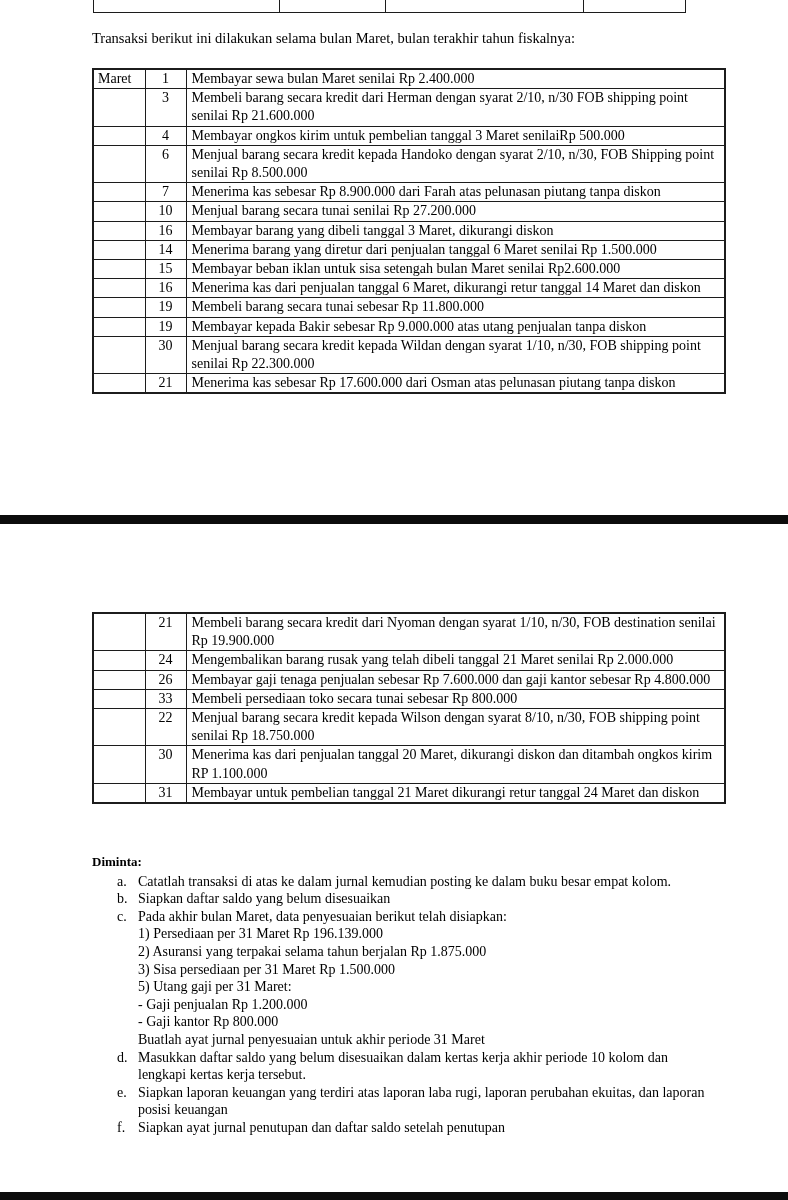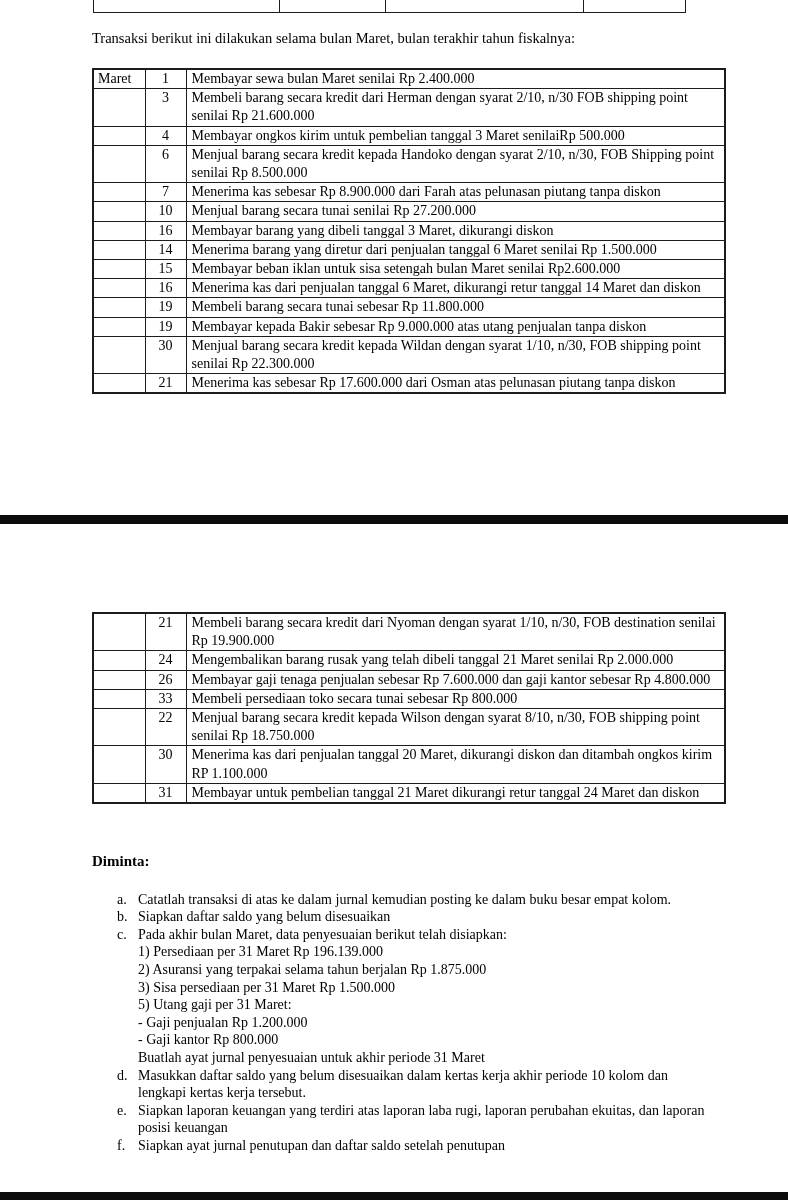--- a/index.html
+++ b/index.html
@@ -70,22 +70,22 @@
 
   .diminta {
     position: absolute;
     top: 853px; left: 92px;
     width: 640px;
     font-size: 14px;
     line-height: 17.6px;
   }
   .diminta-heading {
     font-weight: bold;
-    font-size: 15px;
-    margin-bottom: 20px;
+    font-size: 13px;
+    margin-bottom: 2px;
   }
   .diminta-item { display: flex; padding-left: 25px; }
   .diminta-item .letter { width: 21px; flex: 0 0 21px; }
   .diminta-item .item-text { width: 570px; flex: 0 1 570px; }
   .subline { }
 </style>
 </head>
 <body>
 
 <div class="page">

